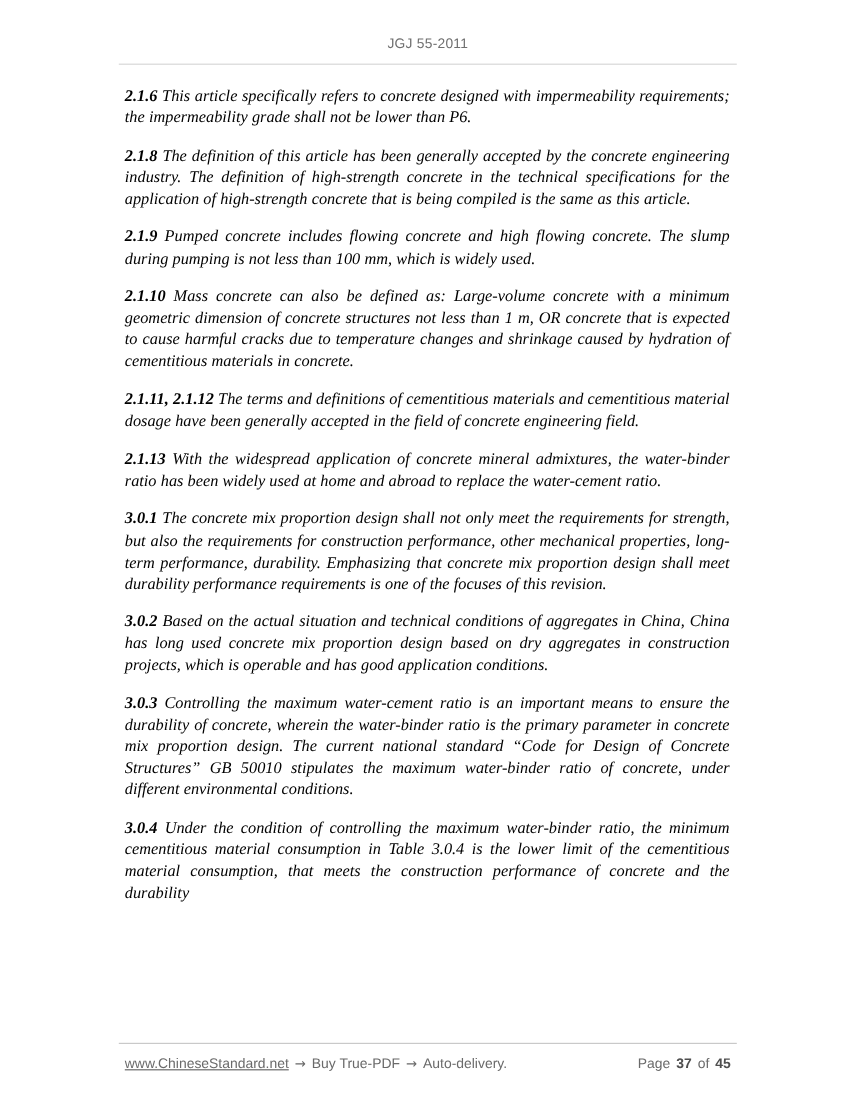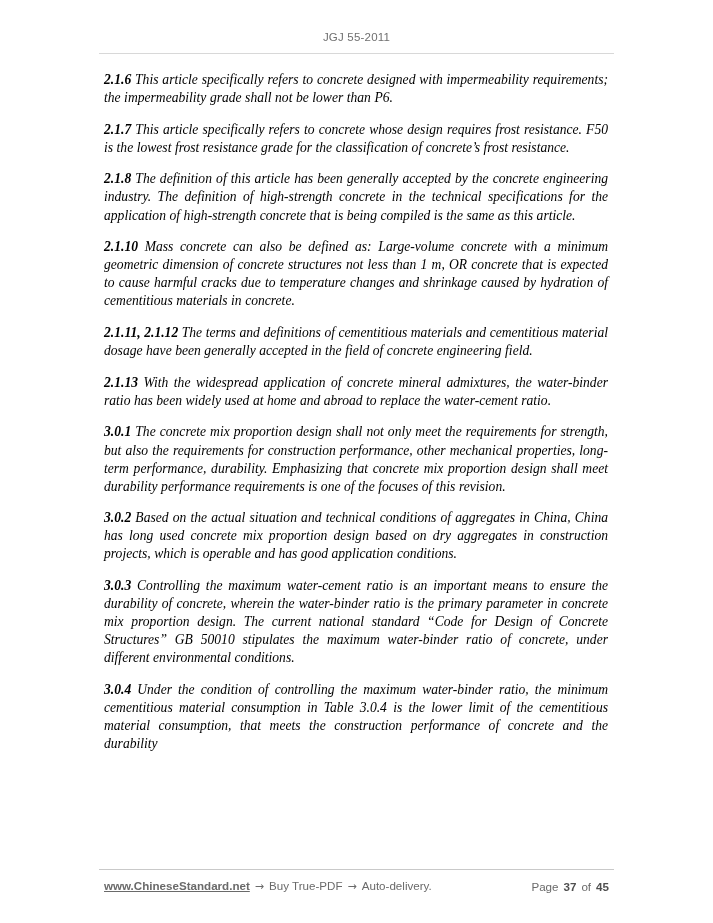--- a/index.html
+++ b/index.html
@@ -95,21 +95,20 @@
   }
   .footer-left {
     display: flex;
     align-items: baseline;
     white-space: nowrap;
   }
   .footer-link {
     color: #6a6a6a;
     text-decoration: underline;
     cursor: pointer;
-    font-weight: bold;
   }
   .footer-arrow {
     margin: 0 5px;
     font-family: "DejaVu Sans", sans-serif;
     font-size: 11px;
   }
   .footer-seg { white-space: nowrap; }
   .footer-right {
     display: flex;
     align-items: flex-start;
@@ -128,24 +127,24 @@
 
   <div class="page-header">
     <div class="header-title">JGJ 55-2011</div>
   </div>
   <div class="rule rule-top"></div>
 
   <div class="content">
 
     <p class="para"><span class="num">2.1.6</span><span> This article specifically refers to concrete designed with impermeability requirements; the impermeability grade shall not be lower than P6.</span></p>
 
-    <p class="para"><span class="num">2.1.7</span><span> This article specifically refers to concrete whose design requires frost resistance. F50 is the lowest frost resistance grade for the classification of concrete’s frost resistance.</span></p>
 
     <p class="para"><span class="num">2.1.8</span><span> The definition of this article has been generally accepted by the concrete engineering industry. The definition of high-strength concrete in the technical specifications for the application of high-strength concrete that is being compiled is the same as this article.</span></p>
 
+    <p class="para"><span class="num">2.1.9</span><span> Pumped concrete includes flowing concrete and high flowing concrete. The slump during pumping is not less than 100 mm, which is widely used.</span></p>
 
     <p class="para"><span class="num">2.1.10</span><span> Mass concrete can also be defined as: Large-volume concrete with a minimum geometric dimension of concrete structures not less than 1 m, OR concrete that is expected to cause harmful cracks due to temperature changes and shrinkage caused by hydration of cementitious materials in concrete.</span></p>
 
     <p class="para"><span class="num">2.1.11, 2.1.12</span><span> The terms and definitions of cementitious materials and cementitious material dosage have been generally accepted in the field of concrete engineering field.</span></p>
 
     <p class="para"><span class="num">2.1.13</span><span> With the widespread application of concrete mineral admixtures, the water-binder ratio has been widely used at home and abroad to replace the water-cement ratio.</span></p>
 
 
 
     <p class="para"><span class="num">3.0.1</span><span> The concrete mix proportion design shall not only meet the requirements for strength, but also the requirements for construction performance, other mechanical properties, long-term performance, durability. Emphasizing that concrete mix proportion design shall meet durability performance requirements is one of the focuses of this revision.</span></p>

